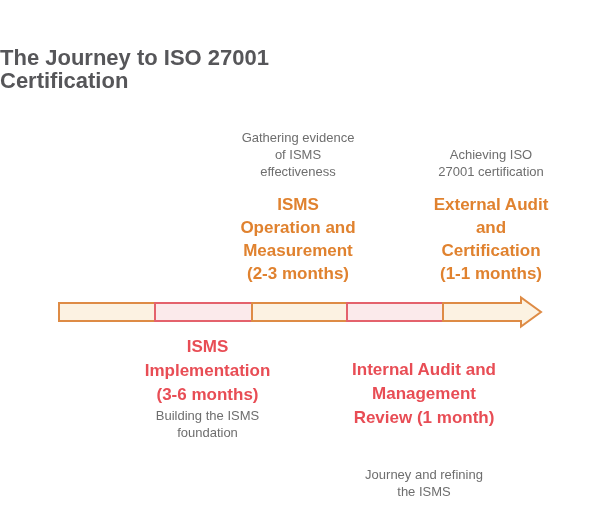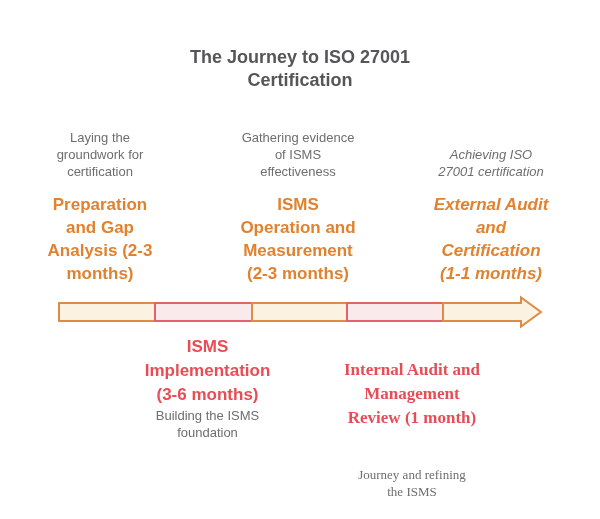--- a/index.html
+++ b/index.html
@@ -10,22 +10,21 @@
     background: #ffffff;
     overflow: hidden;
     font-family: "Liberation Sans", sans-serif;
   }
   .title {
     position: absolute;
     top: 46px;
     left: 0;
     width: 600px;
     margin: 0;
-    text-align: center;
-    font-size: 18px;
+    font-size: 22px;
     font-weight: bold;
     line-height: 23px;
     color: var(--title-gray, #565659);
     white-space: pre-line;
   }
   .tcol {
     position: absolute;
     top: 120px;
     text-align: center;
   }
@@ -46,21 +45,21 @@
     font-weight: bold;
     line-height: 23px;
     white-space: pre-line;
   }
   .tcol .heading {
     margin-top: 13px;
     color: var(--orange-heading, #E0822F);
   }
   #tcol1 { left: 20px;  width: 160px; }
   #tcol2 { left: 218px; width: 160px; }
-  #tcol3 { left: 411px; width: 160px; font-style: italic; }
+  #tcol3 { left: 411px; width: 160px; }
 
   .timeline {
     position: absolute;
     left: 55px;
     top: 294px;
   }
   .seg-o {
     fill: var(--arrow-orange-fill, #FCF2E2);
     stroke: var(--arrow-orange-stroke, #DE8B45);
     stroke-width: 2;
@@ -73,43 +72,32 @@
 
   .bcol {
     position: absolute;
     text-align: center;
   }
   .bcol .heading {
     line-height: 24px;
     color: var(--red-heading, #E84D55);
   }
   #bcolA { left: 115px; width: 185px; top: 335px; }
-  #bcolB { left: 307px; width: 210px; top: 358px; font-family: Liberation Serif, serif; }
+  #bcolB { left: 319px; width: 210px; top: 358px; }
   #bcolA .caption { }
   #bcolB .caption { margin-top: 36px; }
 </style>
 </head>
 <body>
 
 <div class="canvas">
 
   <h1 class="title">The Journey to ISO 27001
 Certification</h1>
 
-  <div class="tcol" id="tcol1">
-    <div class="caption-box">
-      <div class="caption">Laying the
-groundwork for
-certification</div>
-    </div>
-    <div class="heading">Preparation
-and Gap
-Analysis (2-3
-months)</div>
-  </div>
 
   <div class="tcol" id="tcol2">
     <div class="caption-box">
       <div class="caption">Gathering evidence
 of ISMS
 effectiveness</div>
     </div>
     <div class="heading">ISMS
 Operation and
 Measurement

